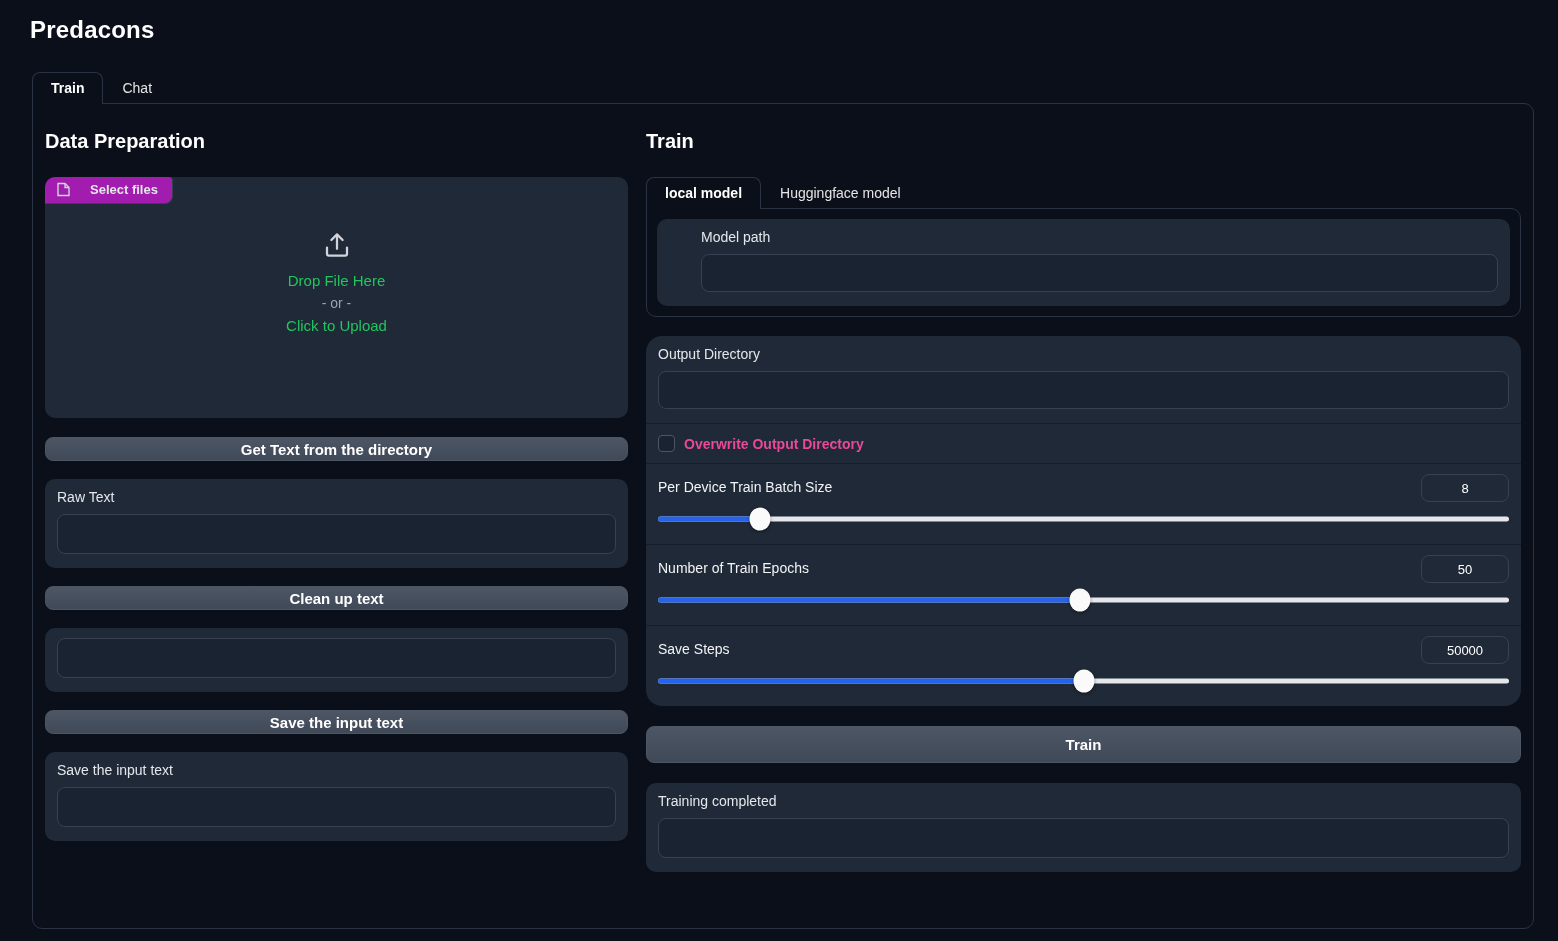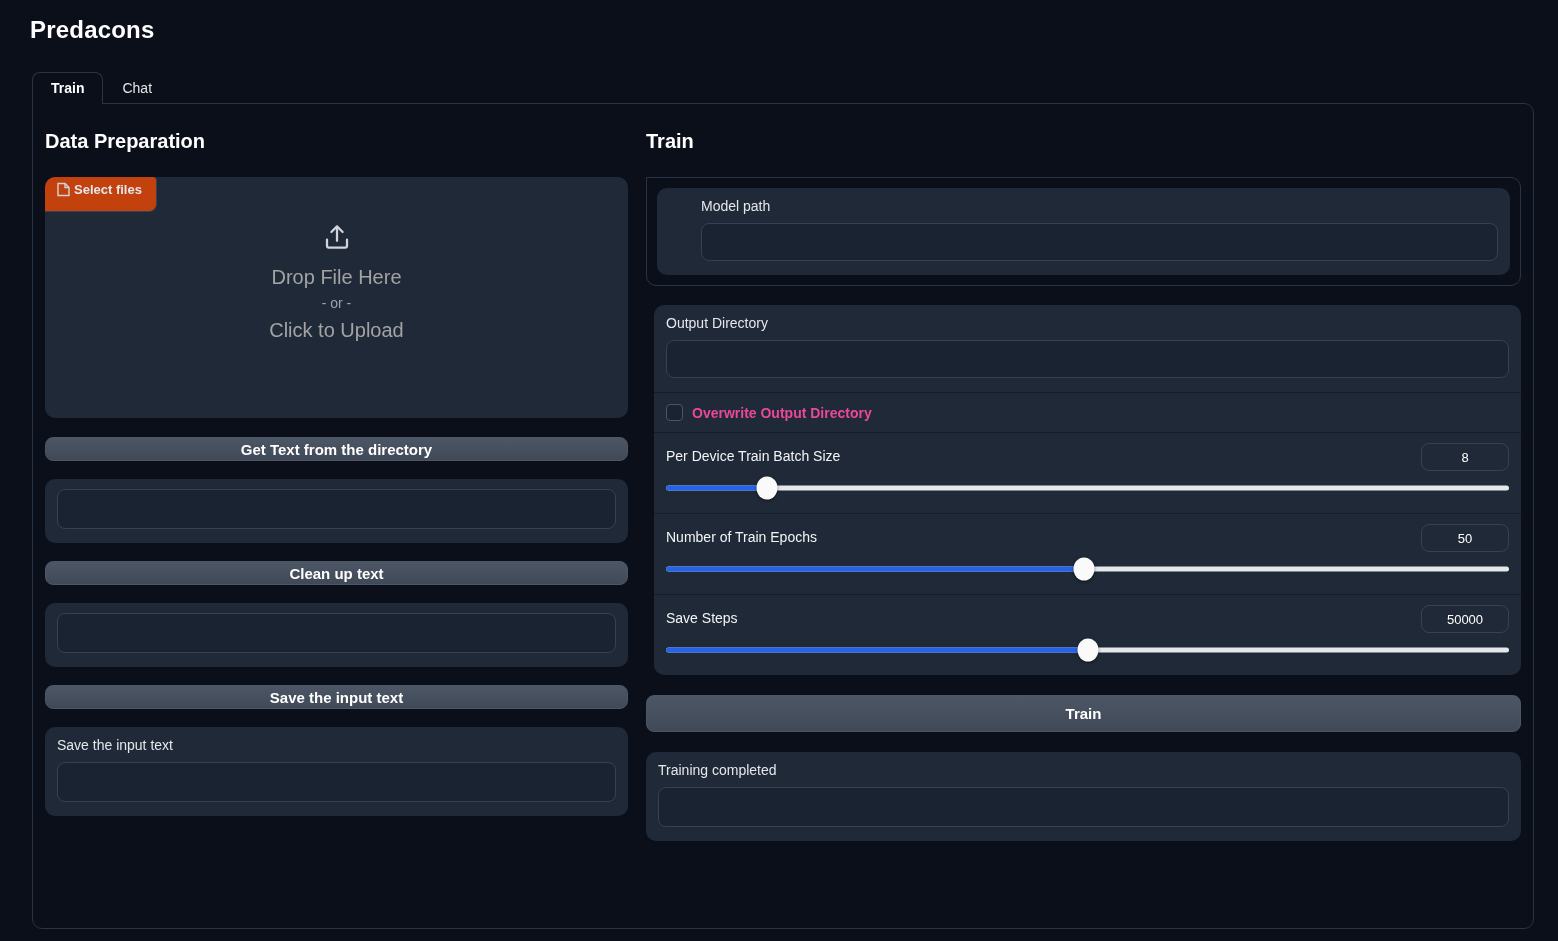--- a/index.html
+++ b/index.html
@@ -32,27 +32,27 @@
   .col-right { flex: 1; }
   .section-heading { font-size: 20px; font-weight: 700; margin: 14px 0 24px 0; }
 
   
   .upload-box {
     position: relative; height: 241px; background: #1f2937; border-radius: 10px;
     display: flex; flex-direction: column; align-items: center; justify-content: center;
     margin-bottom: 19px; cursor: pointer;
   }
   .select-files-chip {
-    position: absolute; top: 0; left: 0; display: flex; align-items: center; gap: 4px;
-    background: #c2410c; border: 1px solid #374151; border-left: none; border-top: none;
-    border-radius: 10px 4px 8px 0; padding: 5px 14px 14px 12px;
+    position: absolute; top: 0; left: 0; display: flex; align-items: center; gap: 20px;
+    background: #a21caf; border: 1px solid #374151; border-left: none; border-top: none;
+    border-radius: 10px 4px 8px 0; padding: 5px 14px 6px 12px;
     font-size: 13px; font-weight: 600; color: #e5e7eb;
   }
   .upload-icon-wrap { margin-bottom: 10px; margin-top: -28px; }
-  .drop-line { font-size: 20px; color: #a3a3a3; line-height: 1.5; }
+  .drop-line { font-size: 15px; color: #22c55e; line-height: 1.5; }
   .or-line { font-size: 14px; color: #9ca3af; line-height: 1.6; }
 
   
   .gr-button {
     width: 100%; height: 24px; border: 1px solid #4b5563; border-radius: 8px;
     background: linear-gradient(to bottom, #4d5665 0%, #404957 100%);
     color: #ffffff; font-size: 15px; font-weight: 700; cursor: pointer;
     font-family: inherit; margin-bottom: 18px;
   }
 
@@ -67,21 +67,21 @@
     padding: 8px 10px; resize: none; outline: none; display: block;
   }
 
   
   .subtab-content {
     border: 1px solid #2a3444; border-radius: 0 10px 10px 10px;
     padding: 10px; margin-bottom: 19px;
   }
 
   
-  .form-group { background: #1f2937; border-radius: 10px; margin-bottom: 20px; overflow: hidden; margin-left: 8px; }
+  .form-group { background: #1f2937; border-radius: 16px; margin-bottom: 20px; overflow: hidden; }
   .form-row { padding: 10px 12px 14px 12px; }
   .form-row + .form-row { border-top: 1px solid #151d2b; }
   .checkbox-row { display: flex; align-items: center; gap: 9px; padding: 11px 12px; }
   .gr-checkbox {
     width: 17px; height: 17px; border: 1px solid #4b5563; border-radius: 4px;
     background: #1a2332; cursor: pointer; flex: none;
   }
   .checkbox-label { font-size: 14px; font-weight: 600; color: #ec4899; cursor: pointer; }
 
   
@@ -144,40 +144,45 @@
         </svg>
       </div>
       <div class="drop-line">Drop File Here</div>
       <div class="or-line">- or -</div>
       <div class="drop-line">Click to Upload</div>
     </div>
 
     <button class="gr-button">Get Text from the directory</button>
 
     <div class="field-panel">
+      <span class="field-label">Raw Text</span>
       <textarea class="gr-textbox" placeholder="" style=""></textarea>
     </div>
 
     <button class="gr-button">Clean up text</button>
 
     <div class="field-panel">
       <textarea class="gr-textbox" placeholder="" style=""></textarea>
     </div>
 
     <button class="gr-button">Save the input text</button>
 
     <div class="field-panel">
       <span class="field-label">Save the input text</span>
       <textarea class="gr-textbox" placeholder="" style=""></textarea>
     </div>
   </div>
 
   <div class="col-right">
     <div class="section-heading">Train</div>
 
+    <div class="tab-row" style="margin: 0;">
+      <div class="tab active">local model</div>
+      <div class="tab">Huggingface model</div>
+    </div>
     <div class="subtab-content">
       <div class="field-panel" style="margin-bottom: 0; padding-left: 44px;">
         <span class="field-label">Model path</span>
         <input class="gr-textbox" style="height: 38px;" placeholder="">
       </div>
     </div>
 
     <div class="form-group">
       <div class="form-row">
         <span class="field-label">Output Directory</span>

